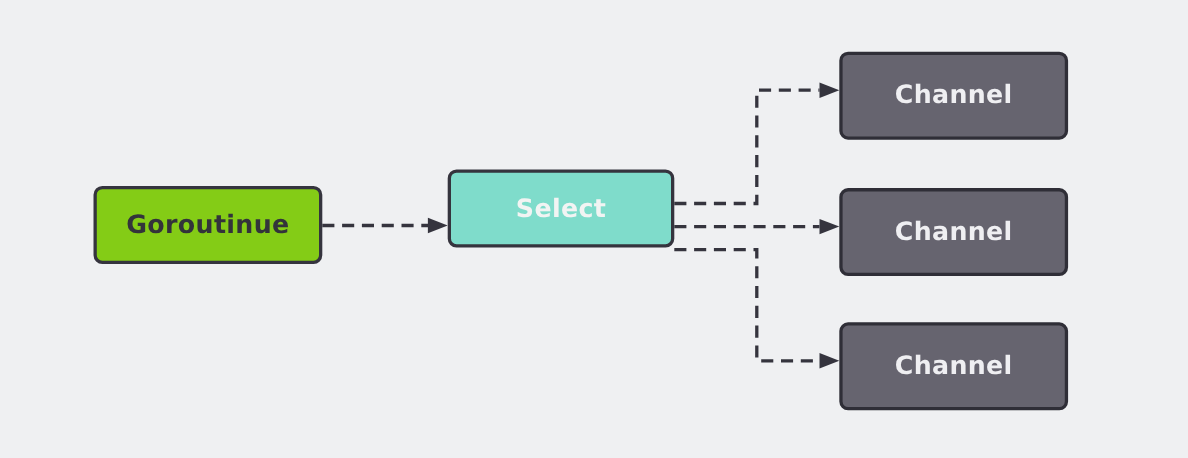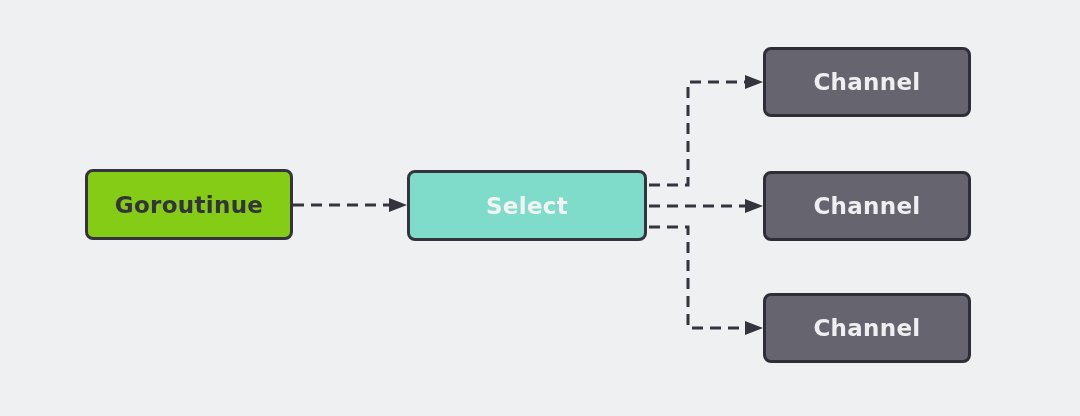--- a/index.html
+++ b/index.html
@@ -38,26 +38,26 @@
     font-weight: 700;
     letter-spacing: 0.3px;
     user-select: none;
   }
   .node-goroutine {
     left: 85px; top: 169px; width: 208px; height: 71px;
     background: #84cc16;
     color: #33333B;
   }
   .node-select {
-    left: 407px; top: 170px; width: 240px; height: 71px;
+    left: 407px; top: 154px; width: 206px; height: 71px;
     background: #7FDCCB;
     color: #F2F4F3;
   }
   .node-channel {
-    width: 208px; height: 70px;
+    width: 208px; height: 80px;
     left: 763px;
     background: #66646F;
     border-color: #2F2E37;
     color: #EFEFF2;
   }
   .node-channel-1 { top: 47px; }
   .node-channel-2 { top: 171px; }
   .node-channel-3 { top: 293px; }
 </style>
 </head>

